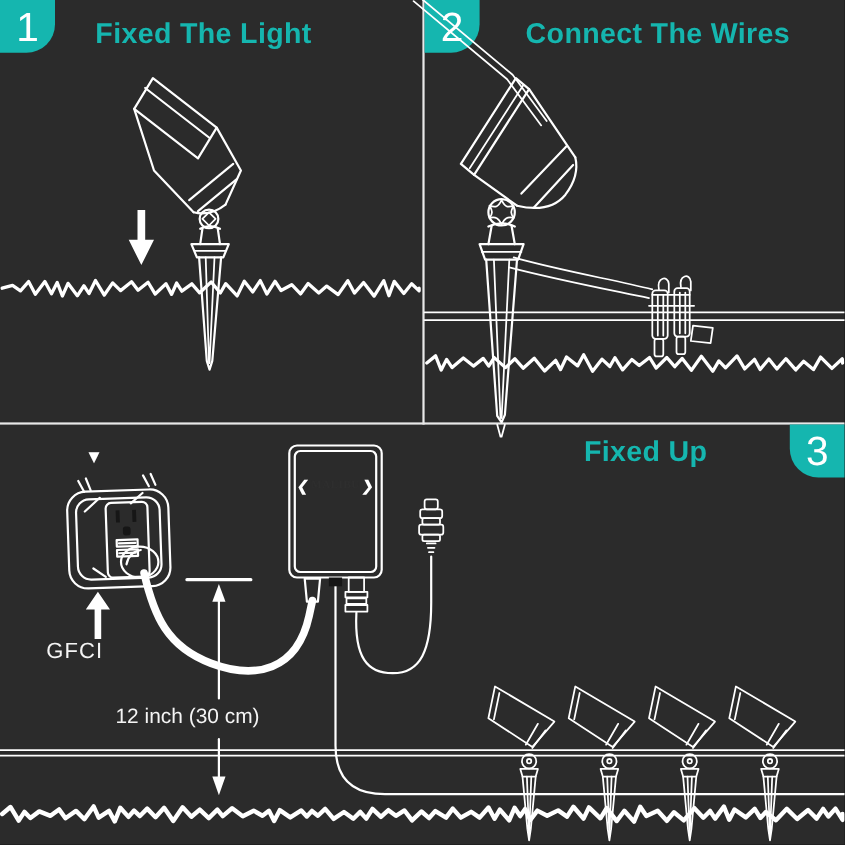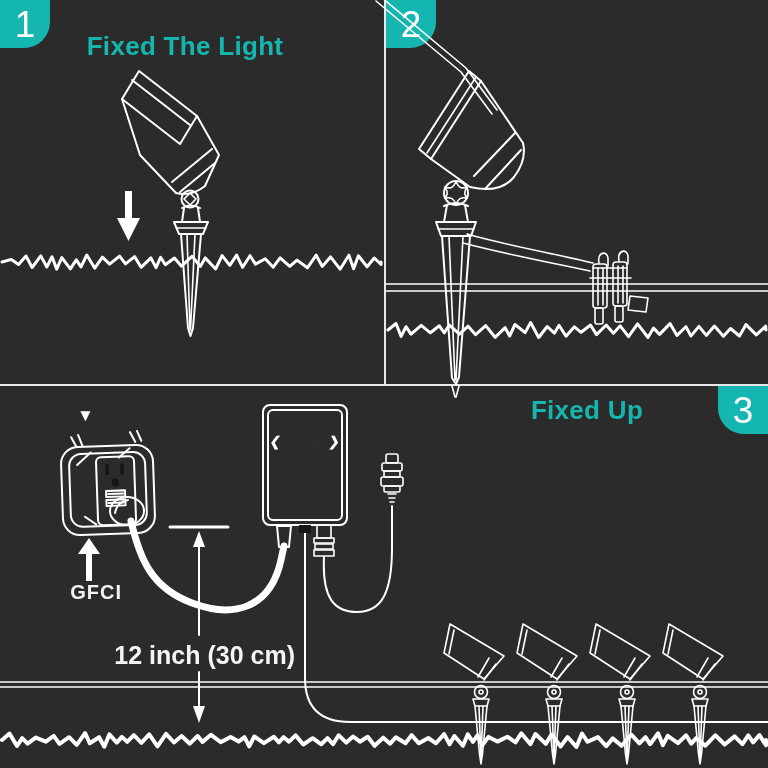--- a/index.html
+++ b/index.html
@@ -9,26 +9,26 @@
   .vdiv{left:384px;top:0;width:2px;height:386px;}
   .hdiv{left:0;top:384px;width:768px;height:2px;}
   .badge{position:absolute;width:50px;height:48px;background:#15b6af;color:#fff;
          display:flex;align-items:center;justify-content:center;
          font-size:37px;font-weight:400;line-height:1;}
   .badge1{left:0;top:0;border-radius:0 0 26px 0;}
   .badge2{left:386px;top:0;border-radius:0 0 26px 0;}
   .badge3{left:718px;top:386px;border-radius:0 0 0 26px;}
   .title{position:absolute;color:#1cb5ac;font-size:26px;font-weight:700;
          text-align:center;letter-spacing:.3px;}
-  .title1{left:50px;top:15px;width:270px;margin-top:16px;}
+  .title1{left:50px;top:15px;width:270px;}
   .title2{left:463px;top:15px;width:270px;}
   .title3{left:452px;top:395px;width:270px;}
-  .lbl{position:absolute;color:#f4f4f4;text-align:right;font-weight:bold;}
+  .lbl{position:absolute;color:#f4f4f4;text-align:left;}
   .gfci{left:42px;top:581px;width:80px;font-size:20px;letter-spacing:1px;}
-  .dist{left:105px;top:641px;width:190px;font-size:25px;}
+  .dist{left:105px;top:641px;width:190px;font-size:19px;}
   .tri{position:absolute;left:77px;top:407px;color:#fff;font-size:17px;line-height:1;}
   .brand{position:absolute;left:264px;top:430px;width:82px;height:22px;display:flex;
          align-items:center;justify-content:center;gap:2px;}
   .brand .swoosh{color:#fff;font-size:13px;font-weight:bold;line-height:1;transform:skewX(-8deg);}
   .brand .btxt{color:#2e2e2e;font-family:"Liberation Serif",serif;font-size:10px;
                font-weight:bold;letter-spacing:.5px;}
   svg{position:absolute;left:0;top:0;pointer-events:none;}
   svg .ln,svg path,svg rect,svg circle,svg ellipse{stroke:#ffffff;stroke-width:2;fill:none;
        stroke-linecap:round;stroke-linejoin:round;}
   svg .f{fill:#ffffff;stroke:none;}
@@ -192,20 +192,21 @@
     <g>
       <use href="#smlight" x="481" y="692"></use>
       <use href="#smlight" x="554" y="692"></use>
       <use href="#smlight" x="627" y="692"></use>
       <use href="#smlight" x="700" y="692"></use>
     </g>
     <path id="zz3" class="w4" d="M2,740L9.5,733.6L17.0,746.0L22.2,738.1L27.6,743.6L35.7,737.6L45.9,741.7L53.7,735.8L59.5,743.9L69.1,737.2L76.7,744.8L85.1,733.1L89.7,743.3L99.1,737.2L104.3,746.7L109.3,734.4L116.8,742.6L121.9,736.9L127.2,741.9L133.8,735.1L141.4,742.9L149.2,734.4L157.5,746.4L166.0,733.9L174.0,742.5L181.6,736.0L189.8,743.7L197.6,736.0L202.5,741.9L211.0,734.8L220.7,742.1L230.6,737.0L238.6,741.6L244.5,737.1L249.2,746.3L254.3,736.5L263.9,743.1L273.9,736.8L278.9,742.3L283.6,737.2L289.0,741.6L295.6,735.4L303.3,744.5L312.7,738.2L321.2,744.3L327.5,738.1L333.0,744.2L338.6,735.3L346.3,742.6L353.1,736.5L359.9,741.7L367.7,736.8L374.6,745.8L383.2,737.7L390.1,743.7L395.8,737.3L405.5,743.3L411.6,735.1L418.9,743.3L428.3,738.0L436.0,743.3L444.1,734.1L449.6,744.3L454.4,736.0L462.9,745.8L467.8,734.4L472.9,741.9L477.4,735.4L482.1,745.5L488.5,736.9L497.4,741.6L507.4,736.7L515.5,742.4L521.3,733.4L530.5,744.2L535.4,734.0L545.8,743.9L551.5,734.6L560.7,746.4L567.6,737.0L576.4,746.9L582.0,733.5L587.6,741.8L597.9,737.1L606.2,746.2L612.7,738.4L621.6,745.8L631.3,734.7L639.4,743.4L645.5,737.2L650.1,744.2L658.1,733.3L662.9,745.2L667.7,735.9L678.0,743.1L686.1,735.3L691.3,743.6L696.2,738.2L705.4,745.7L715.3,735.3L724.7,744.5L734.6,736.4L742.4,744.2L748.3,735.4L753.1,742.3L759.5,735.1L766.0,745.3L766,740"></path>
   </svg>
 
   <div class="title title1" style="color: rgb(21, 182, 175);">Fixed The Light</div>
+  <div class="title title2" style="color: rgb(21, 182, 175);">Connect The Wires</div>
   <div class="title title3" style="color: rgb(21, 182, 175);">Fixed Up</div>
 
   <div class="tri">▼</div>
   <div class="lbl gfci">GFCI</div>
   <div class="lbl dist">12 inch (30 cm)</div>
 
   <div class="brand">
     <span class="swoosh">❮</span>
     <span class="btxt">MALIBU</span>
     <span class="swoosh">❯</span>

